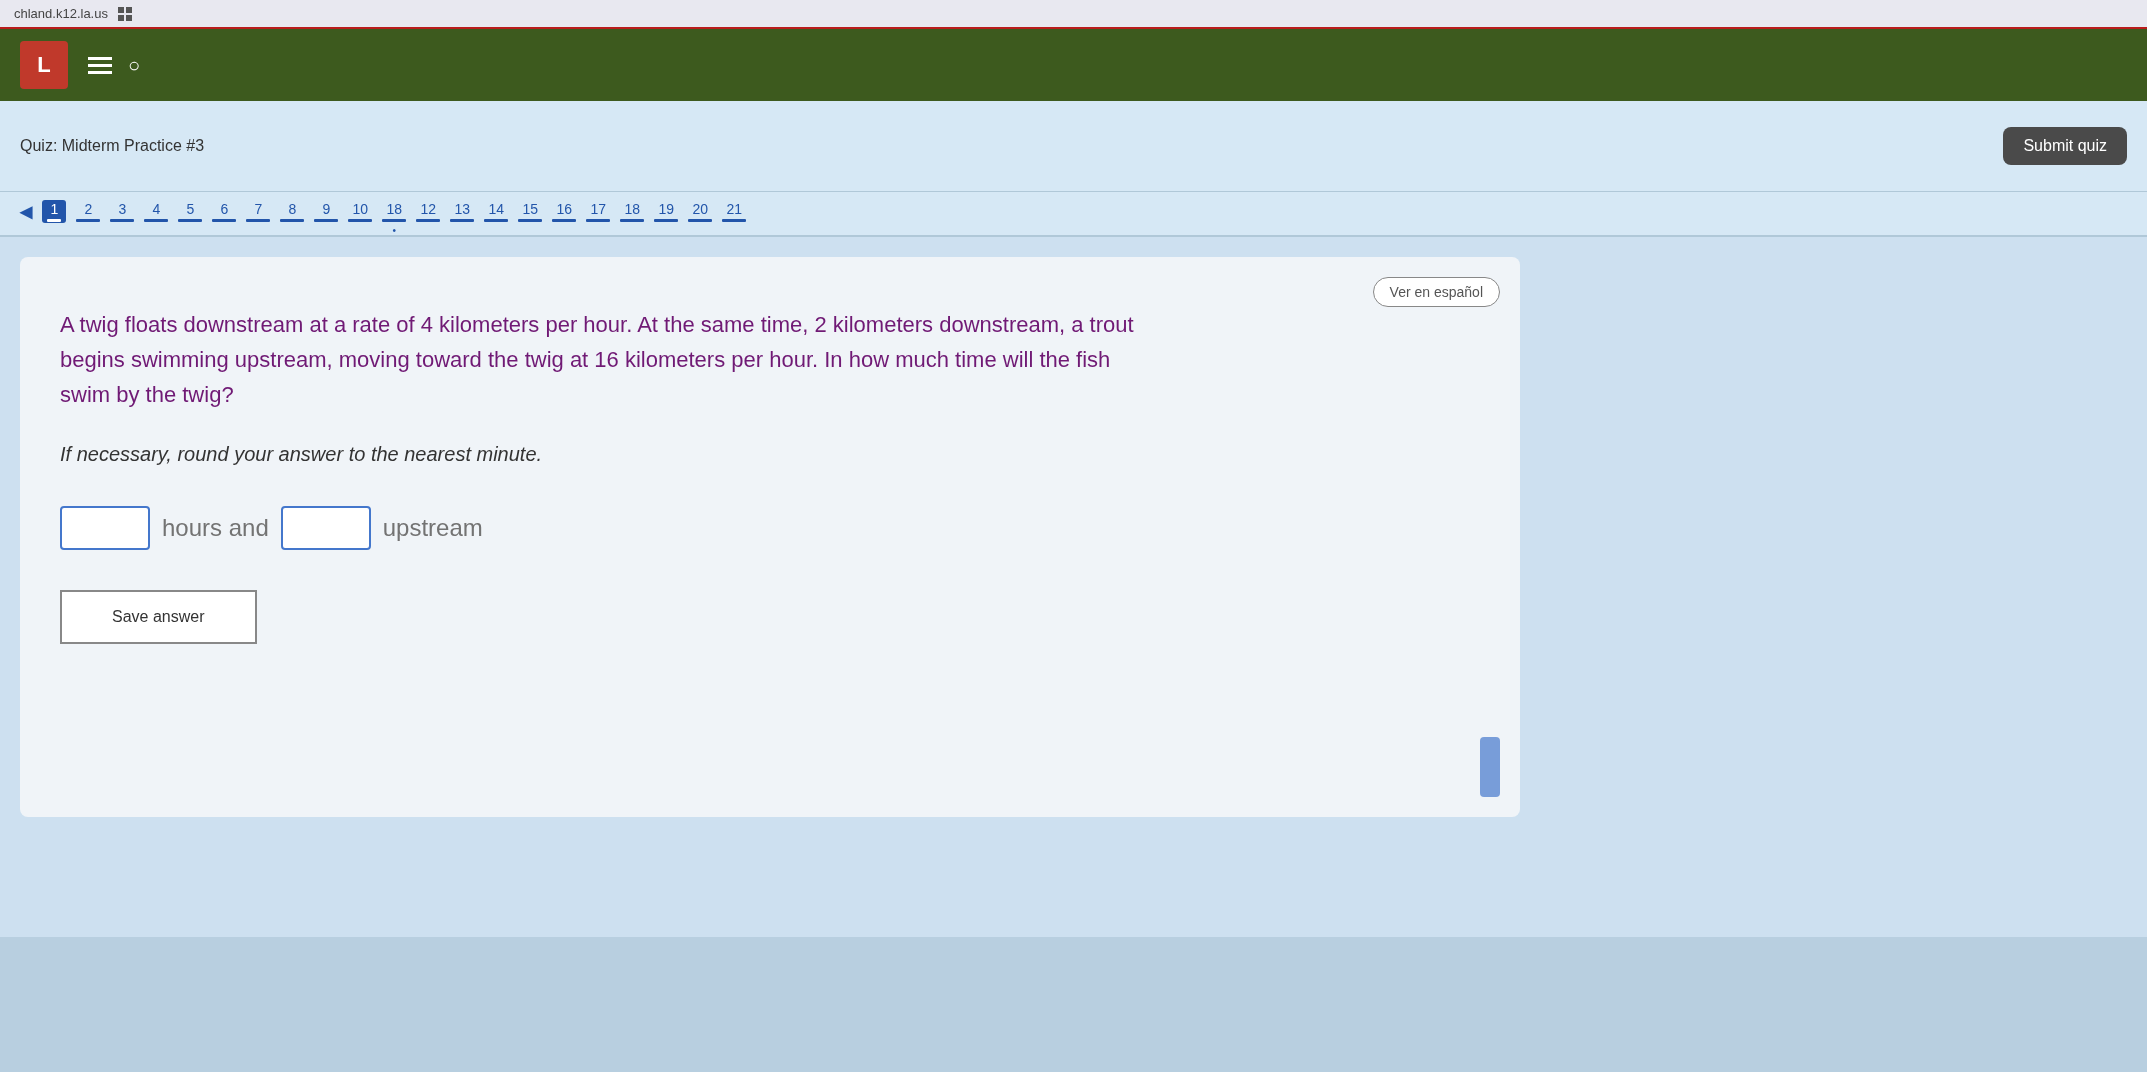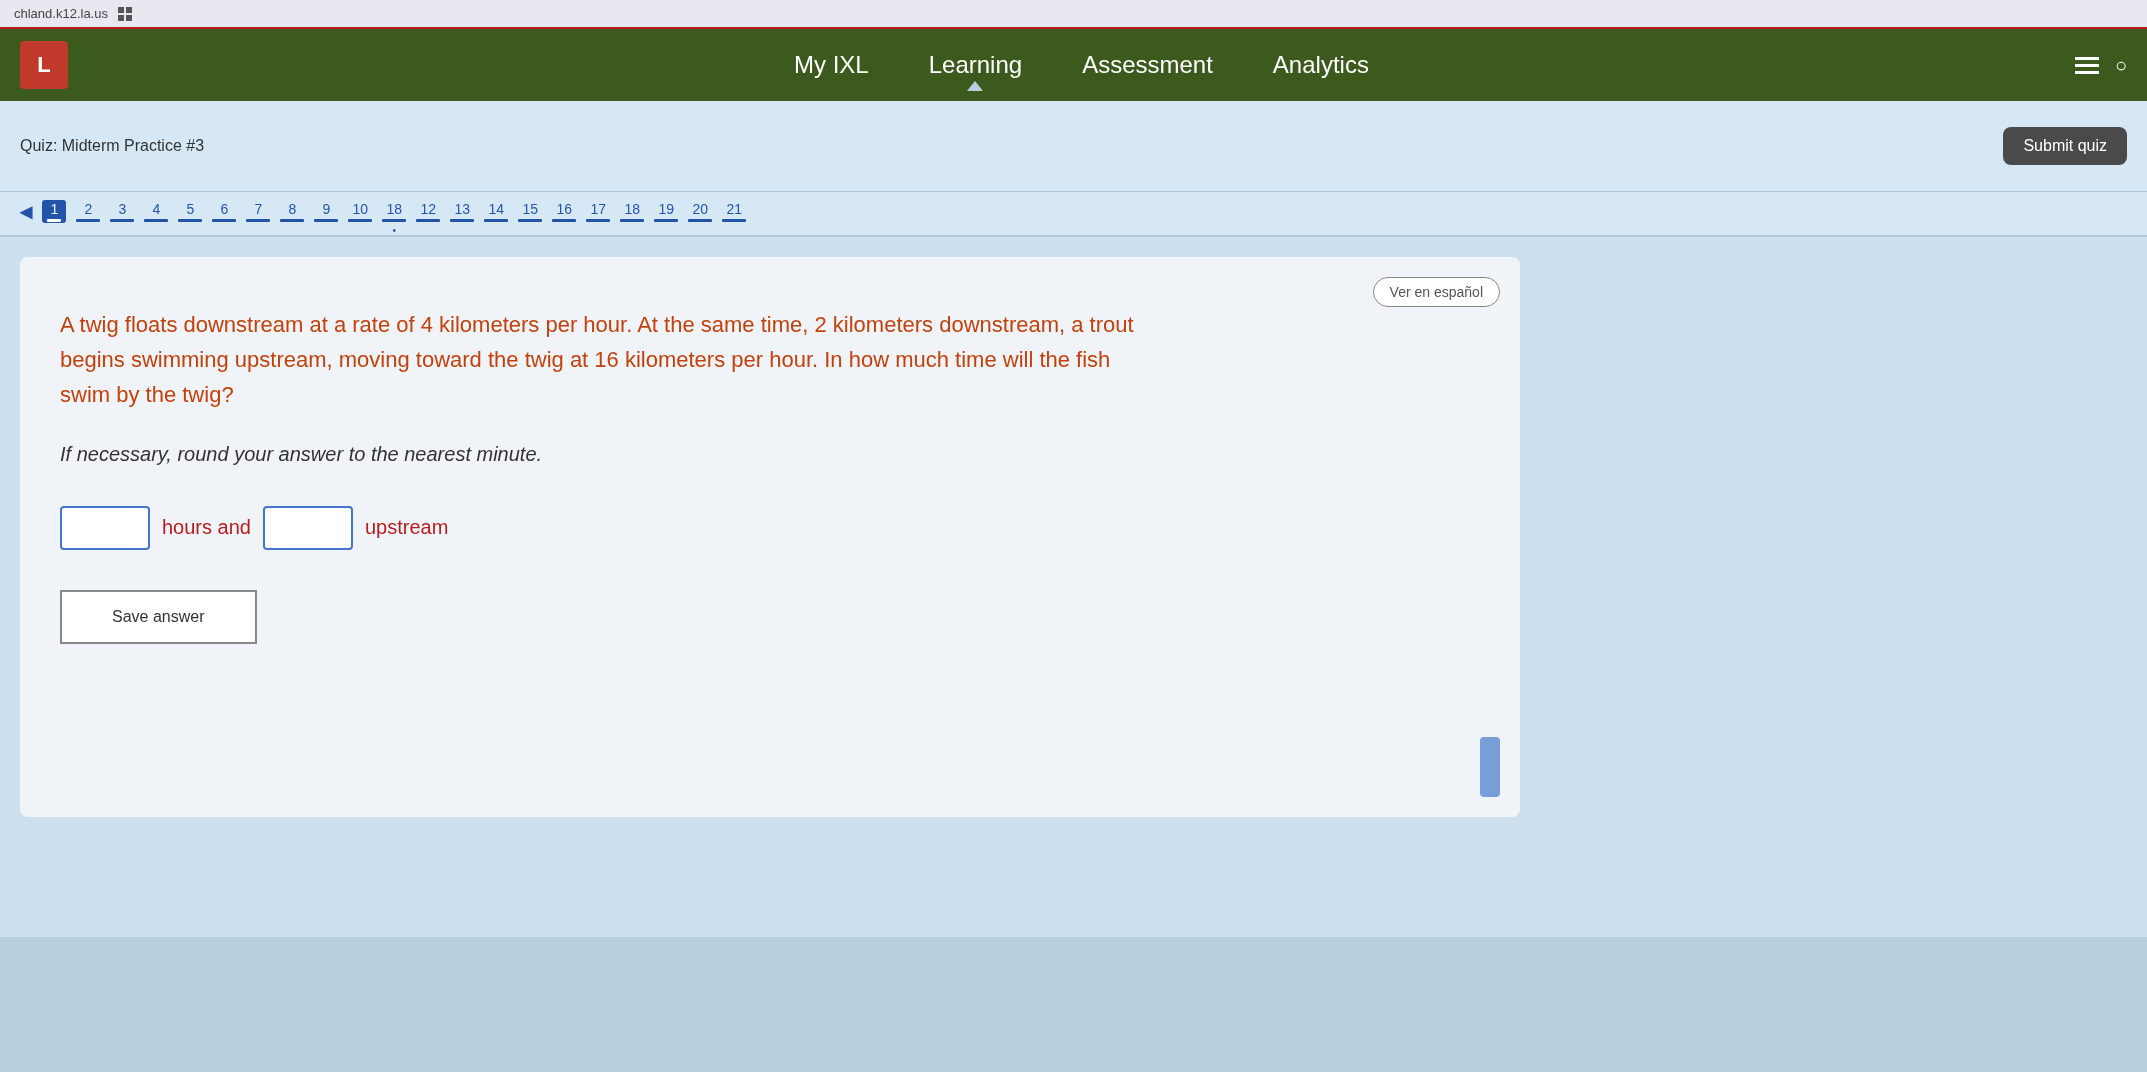--- a/index.html
+++ b/index.html
@@ -202,21 +202,21 @@
       background: white;
       border-radius: 20px;
       padding: 6px 16px;
       font-size: 14px;
       color: #555;
       cursor: pointer;
     }
     .question-text {
       font-size: 22px;
       line-height: 1.6;
-      color: #c2410c;
+      color: #701a75;
       margin-bottom: 30px;
       max-width: 1100px;
     }
     .question-subtext {
       font-size: 20px;
       font-style: italic;
       color: #333;
       margin-bottom: 40px;
       margin-top: 27px;
     }
@@ -229,22 +229,22 @@
     .answer-input {
       width: 90px;
       height: 44px;
       border: 2px solid #4477cc;
       border-radius: 4px;
       font-size: 18px;
       padding: 4px 8px;
       background: white;
     }
     .answer-label {
-      font-size: 20px;
-      color: #b91c1c;
+      font-size: 24px;
+      color: #737373;
     }
     .save-answer-btn {
       border: 2px solid #888;
       background: white;
       border-radius: 0;
       padding: 16px 50px;
       font-size: 16px;
       color: #333;
       cursor: pointer;
     }
@@ -267,26 +267,20 @@
   <div class="grid-icon">
     <span></span>
       <span></span>
       <span></span>
       <span></span>
   </div>
 </div>
 
 <div class="nav-bar">
   <div class="nav-logo">L</div>
-  <div class="nav-links">
-    <span class="nav-link">My IXL</span>
-    <span class="nav-link active">Learning</span>
-    <span class="nav-link">Assessment</span>
-    <span class="nav-link">Analytics</span>
-  </div>
   <div class="nav-right">
     <div class="nav-hamburger">
       <span></span>
         <span></span>
         <span></span>
     </div>
     <span class="nav-search-icon">○</span>
   </div>
 </div>
 

